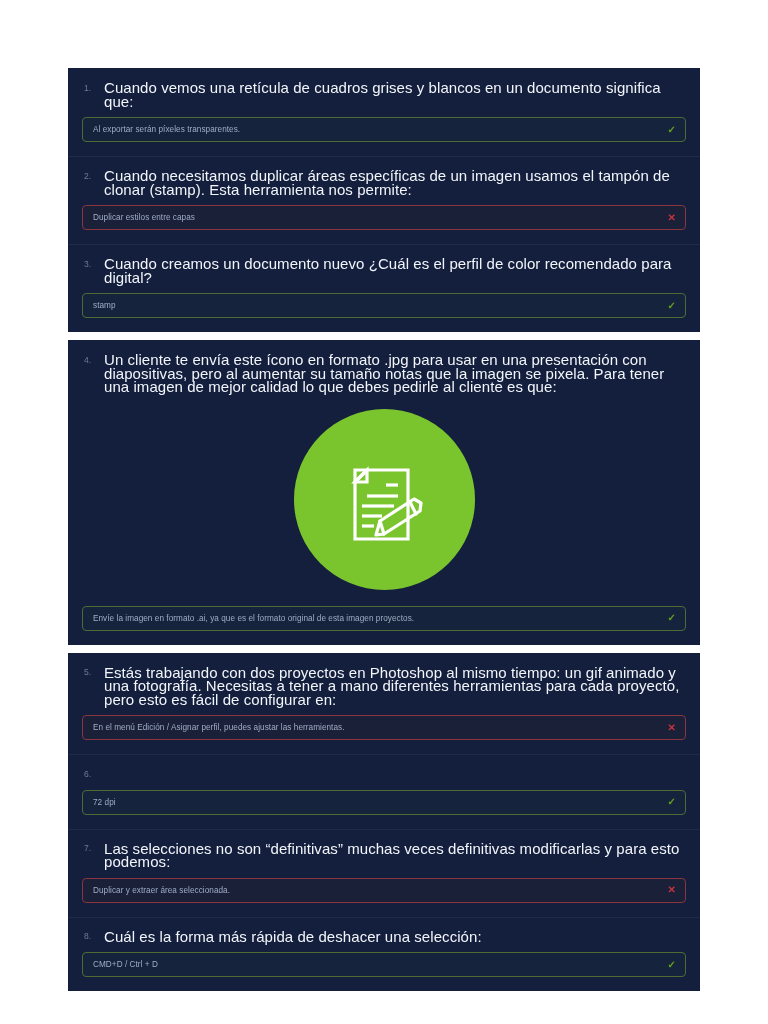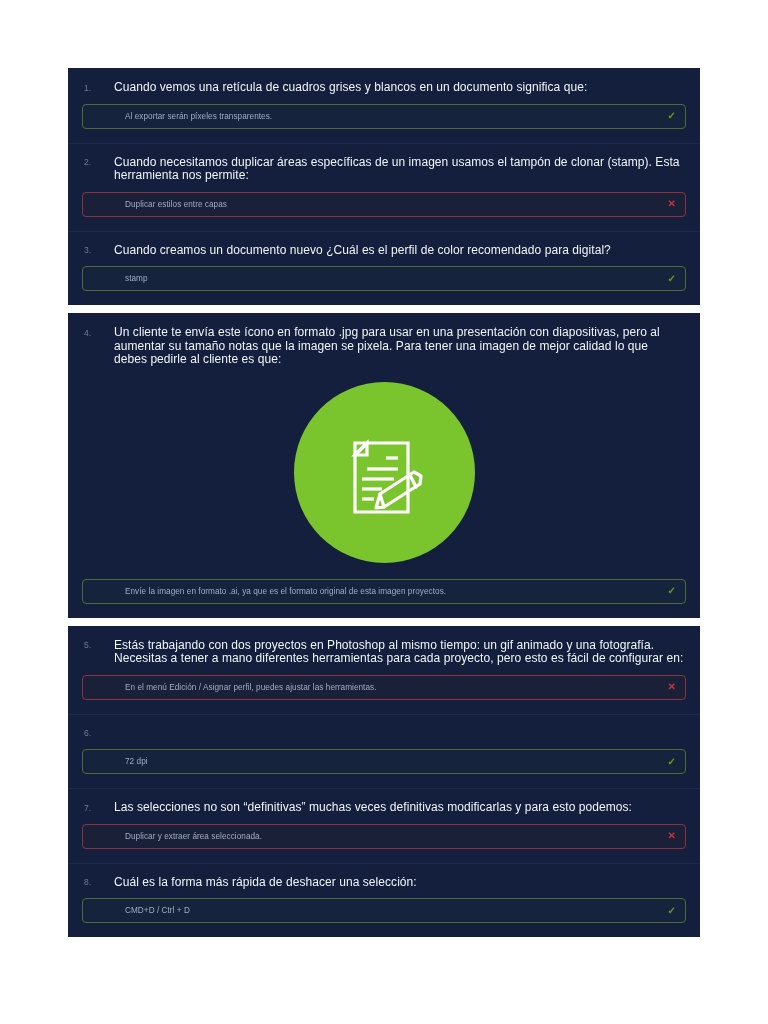--- a/index.html
+++ b/index.html
@@ -66,25 +66,24 @@
     color: #6d7b99;
     font-size: 8.5px;
     line-height: 13px;
     flex: 0 0 auto;
     min-width: 10px;
     padding-top: 0.5px;
     letter-spacing: 0.1px;
   }
   .qtext {
     color: #f2f5fa;
-    font-size: 12px;
+    font-size: 15px;
     line-height: 13.5px;
     letter-spacing: 0.06px;
     flex: 1 1 auto;
-    margin-left: 10px;
   }
 
   
   .answer {
     display: flex;
     align-items: center;
     justify-content: space-between;
     box-sizing: border-box;
     width: 100%;
     min-height: 25px;
@@ -99,21 +98,20 @@
   }
   .answer.incorrect {
     border-color: #8c3440;
     background: #1a2038;
   }
   .answer .atext {
     color: #9fadc4;
     font-size: 8.2px;
     line-height: 13px;
     letter-spacing: 0.05px;
-    margin-left: 32px;
   }
   .answer .mark {
     flex: 0 0 auto;
     margin-left: 10px;
     font-size: 10px;
     line-height: 10px;
     font-weight: bold;
   }
   .mark.tick { color: #66a11e; }
   .mark.cross { color: #c33340; }

